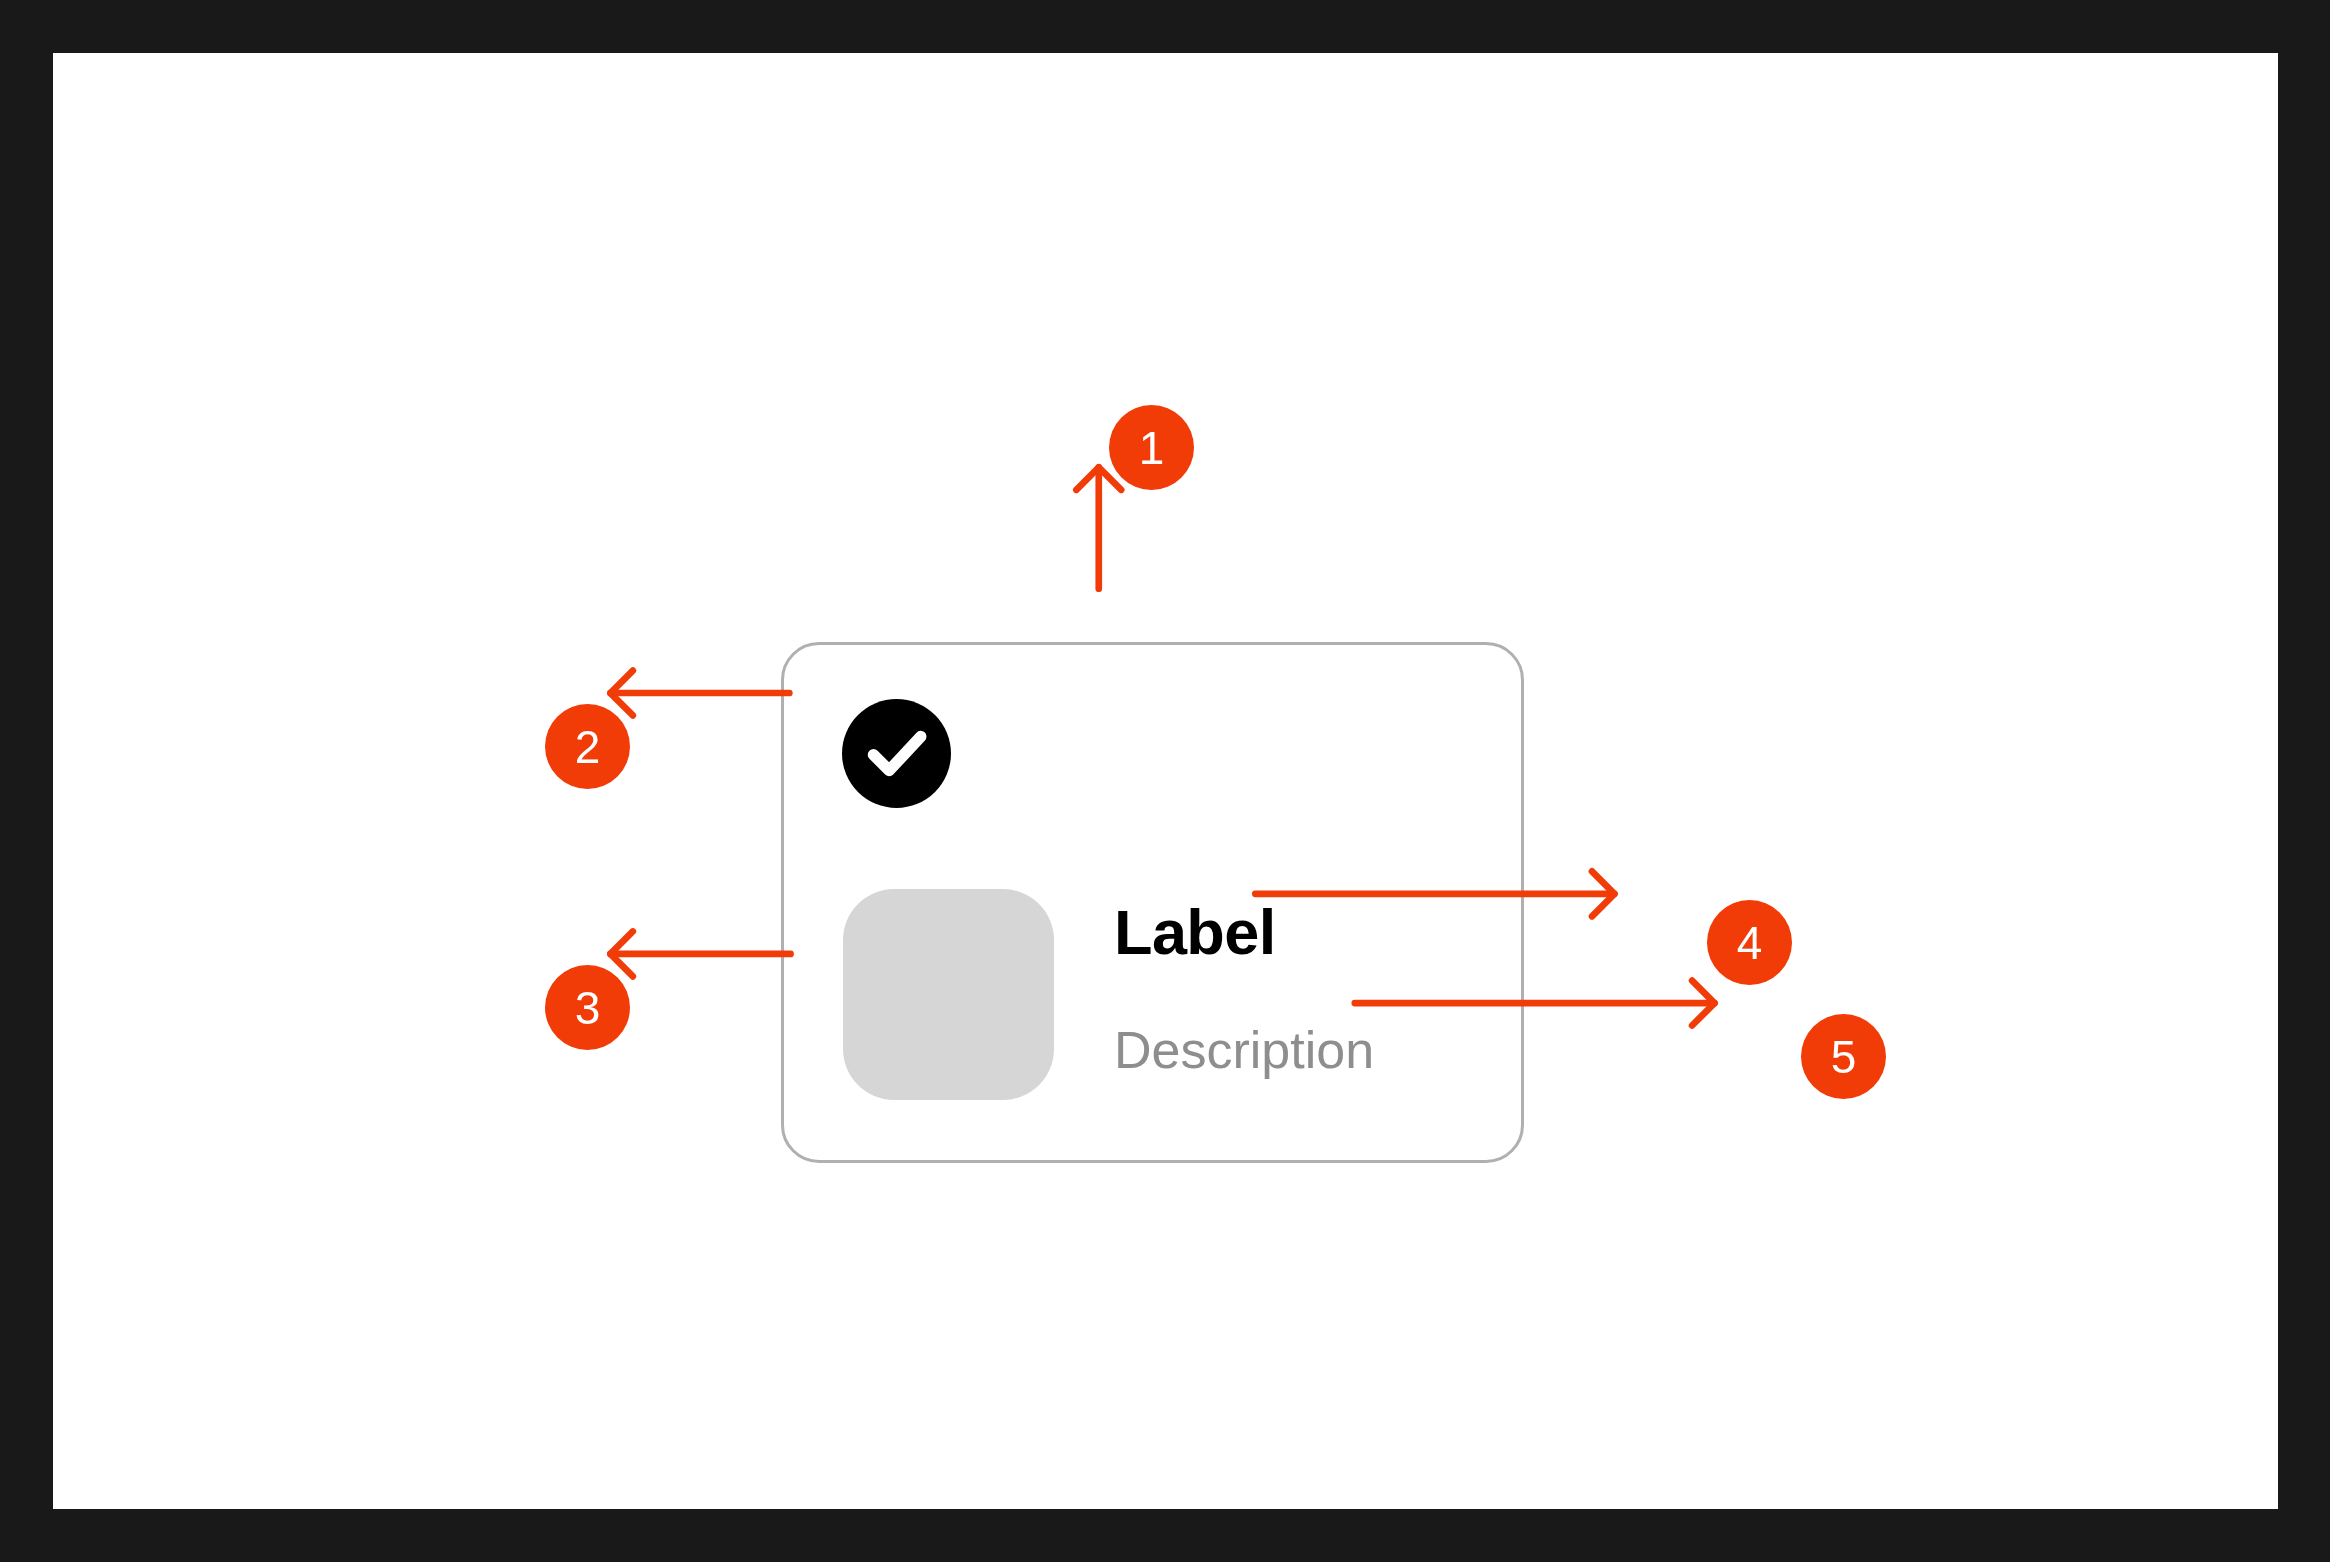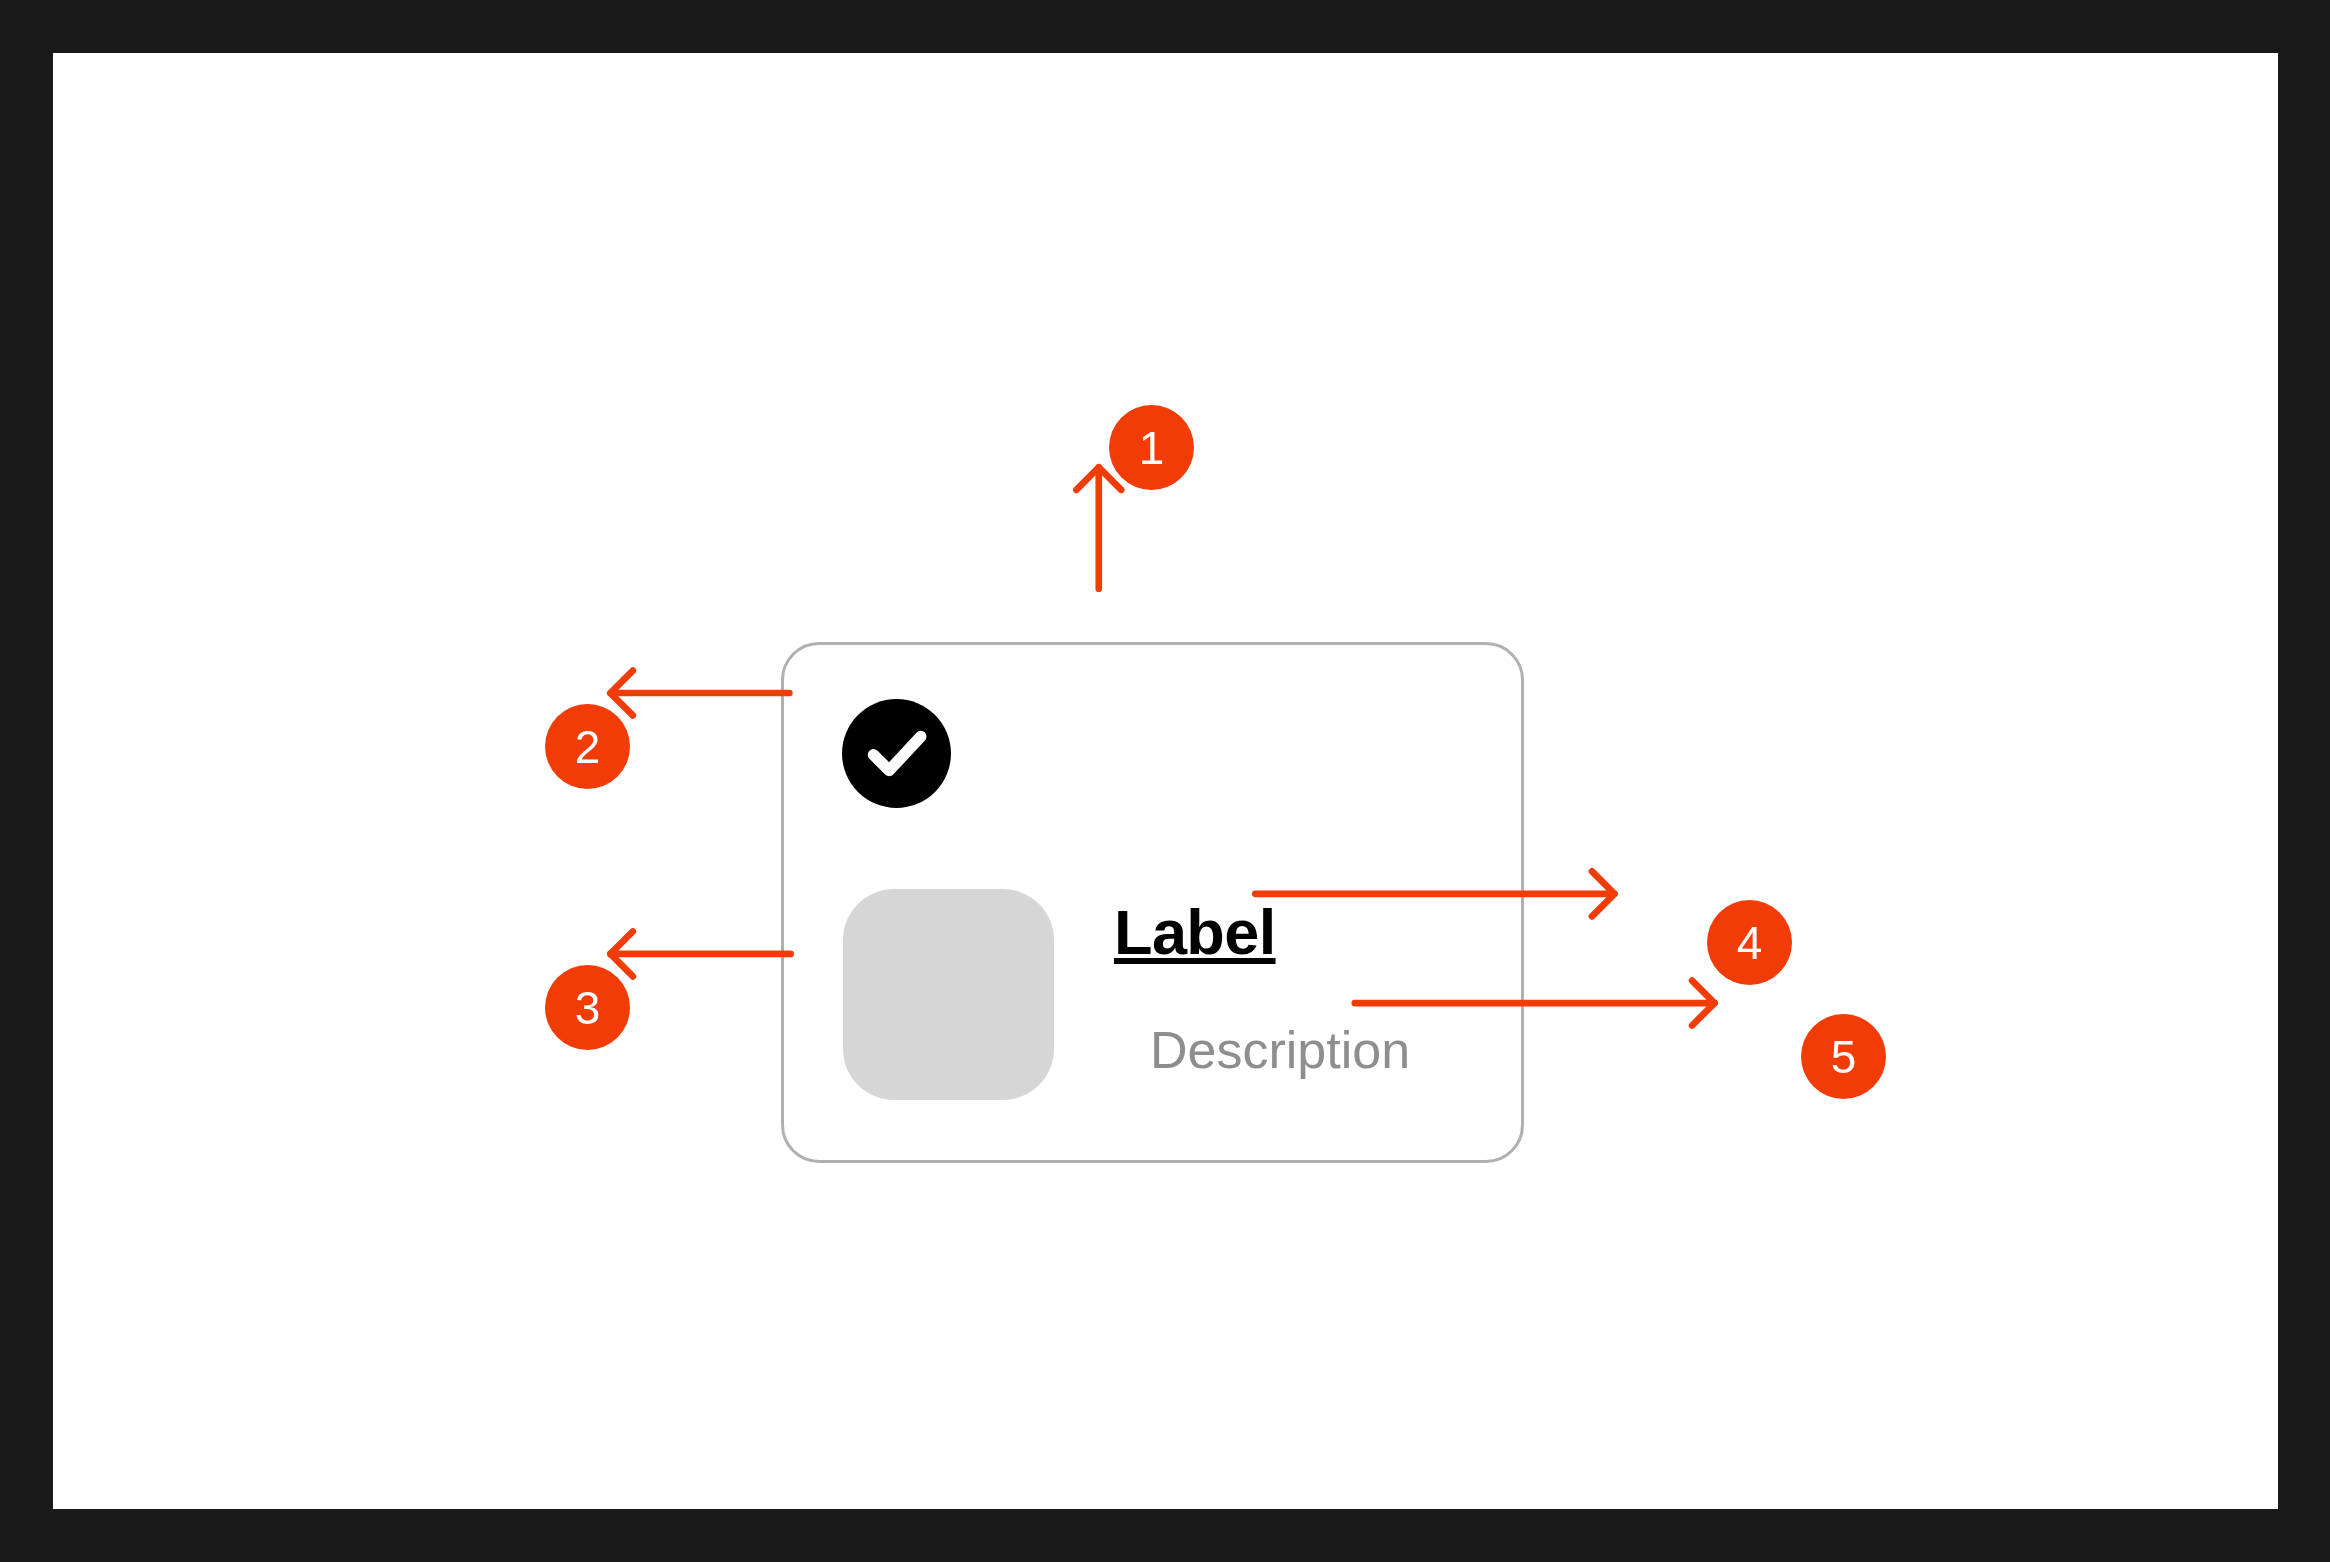--- a/index.html
+++ b/index.html
@@ -79,32 +79,30 @@
   #label-text {
     position: absolute;
     left: 1061px;
     top: 848px;
     font-size: 63px;
     font-weight: bold;
     color: #000000;
     letter-spacing: -0.6px;
     line-height: 1;
     white-space: nowrap;
-    text-decoration: underline;
   }
   #description-text {
     position: absolute;
     left: 1061px;
     top: 971px;
     font-size: 52px;
     font-weight: normal;
     color: #8e8e8e;
     line-height: 1;
     white-space: nowrap;
-    margin-left: 36px;
   }
 
   
   #annotations {
     position: absolute;
     left: 0; top: 0;
     width: 2225px;
     height: 1456px;
     pointer-events: none;
   }

